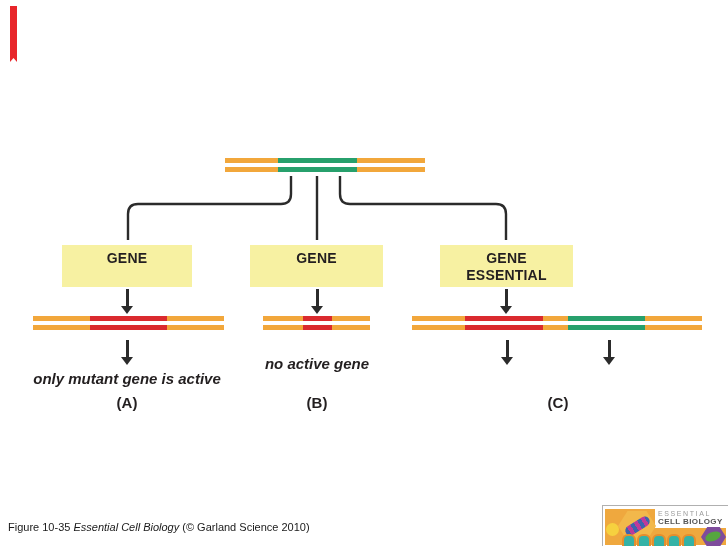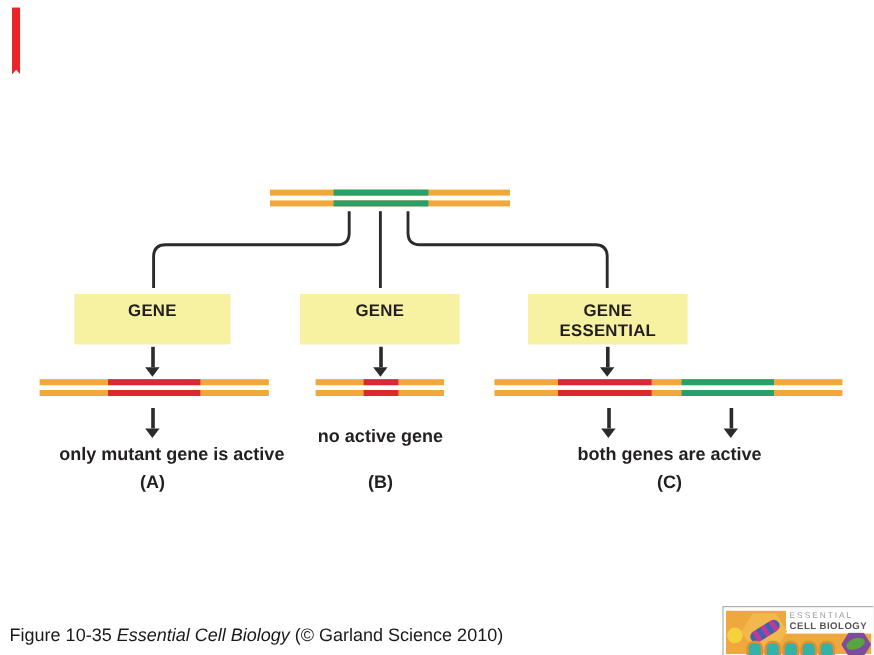--- a/index.html
+++ b/index.html
@@ -31,31 +31,31 @@
   .connector-svg{position:absolute;left:0;top:0;pointer-events:none;}
 
   
   .arrow{position:absolute;width:12px;}
   .arrow .shaft{width:3px;height:17px;margin:0 auto;background:#2b2b2b;}
   .arrow .head{width:0;height:0;margin:0 auto;
                border-left:6px solid transparent;border-right:6px solid transparent;
                border-top:8px solid #2b2b2b;}
 
   
-  .result{position:absolute;text-align:center;font-weight:bold;font-size:15px;line-height:19px;}
-  .res-a{left:17px;top:369px;width:220px;text-align:right;}
+  .result{position:absolute;text-align:center;font-weight:bold;font-size:15px;line-height:19px;font-style:italic;}
+  .res-a{left:17px;top:369px;width:220px;}
   .res-b{left:237px;top:354px;width:160px;}
   .res-c{left:458px;top:369px;width:200px;}
   .letter{position:absolute;text-align:center;font-weight:bold;font-size:15px;}
   .let-a{left:87px;top:394px;width:80px;}
   .let-b{left:277px;top:394px;width:80px;}
   .let-c{left:518px;top:394px;width:80px;}
 
   
-  .caption{position:absolute;left:8px;top:521px;font-size:15px;color:#1a1a1a;white-space:nowrap;text-align:center;}
+  .caption{position:absolute;left:8px;top:521px;font-size:11px;color:#1a1a1a;white-space:nowrap;text-align:center;}
   .caption .it{font-style:italic;}
 
   
   .logo{position:absolute;left:602px;top:505px;width:125px;height:41px;
         border:1px solid #b0b0b0;background:#ffffff;overflow:hidden;}
   .logo-art{position:absolute;left:2px;top:2px;width:121px;height:37px;background:#ffffff;}
   .amber-l{position:absolute;left:0;top:1px;width:50px;height:36px;background:#efa83e;}
   .amber-b{position:absolute;left:0;top:20px;width:121px;height:17px;background:#efa83e;}
   .yellow-dot{position:absolute;left:1px;top:15px;width:13px;height:13px;border-radius:50%;background:#f6d13f;}
   .hexa{position:absolute;left:13px;top:3px;width:38px;height:30px;background:#f2b84b;
@@ -159,21 +159,20 @@
   </div>
   <div class="arrow" style="left:603px;top:340px;">
     <div class="shaft"></div>
       <div class="head"></div>
   </div>
 
   <div class="result res-a">only mutant gene is active</div>
   <div class="result res-b">
     <div>no active gene</div>
   </div>
-  <div class="result res-c">both genes are active</div>
 
   <div class="letter let-a">(A)</div>
   <div class="letter let-b">(B)</div>
   <div class="letter let-c">(C)</div>
 
   <div class="caption">
     <span>Figure 10-35</span>
     <span class="it">Essential Cell Biology</span>
     <span>(© Garland Science 2010)</span>
   </div>

